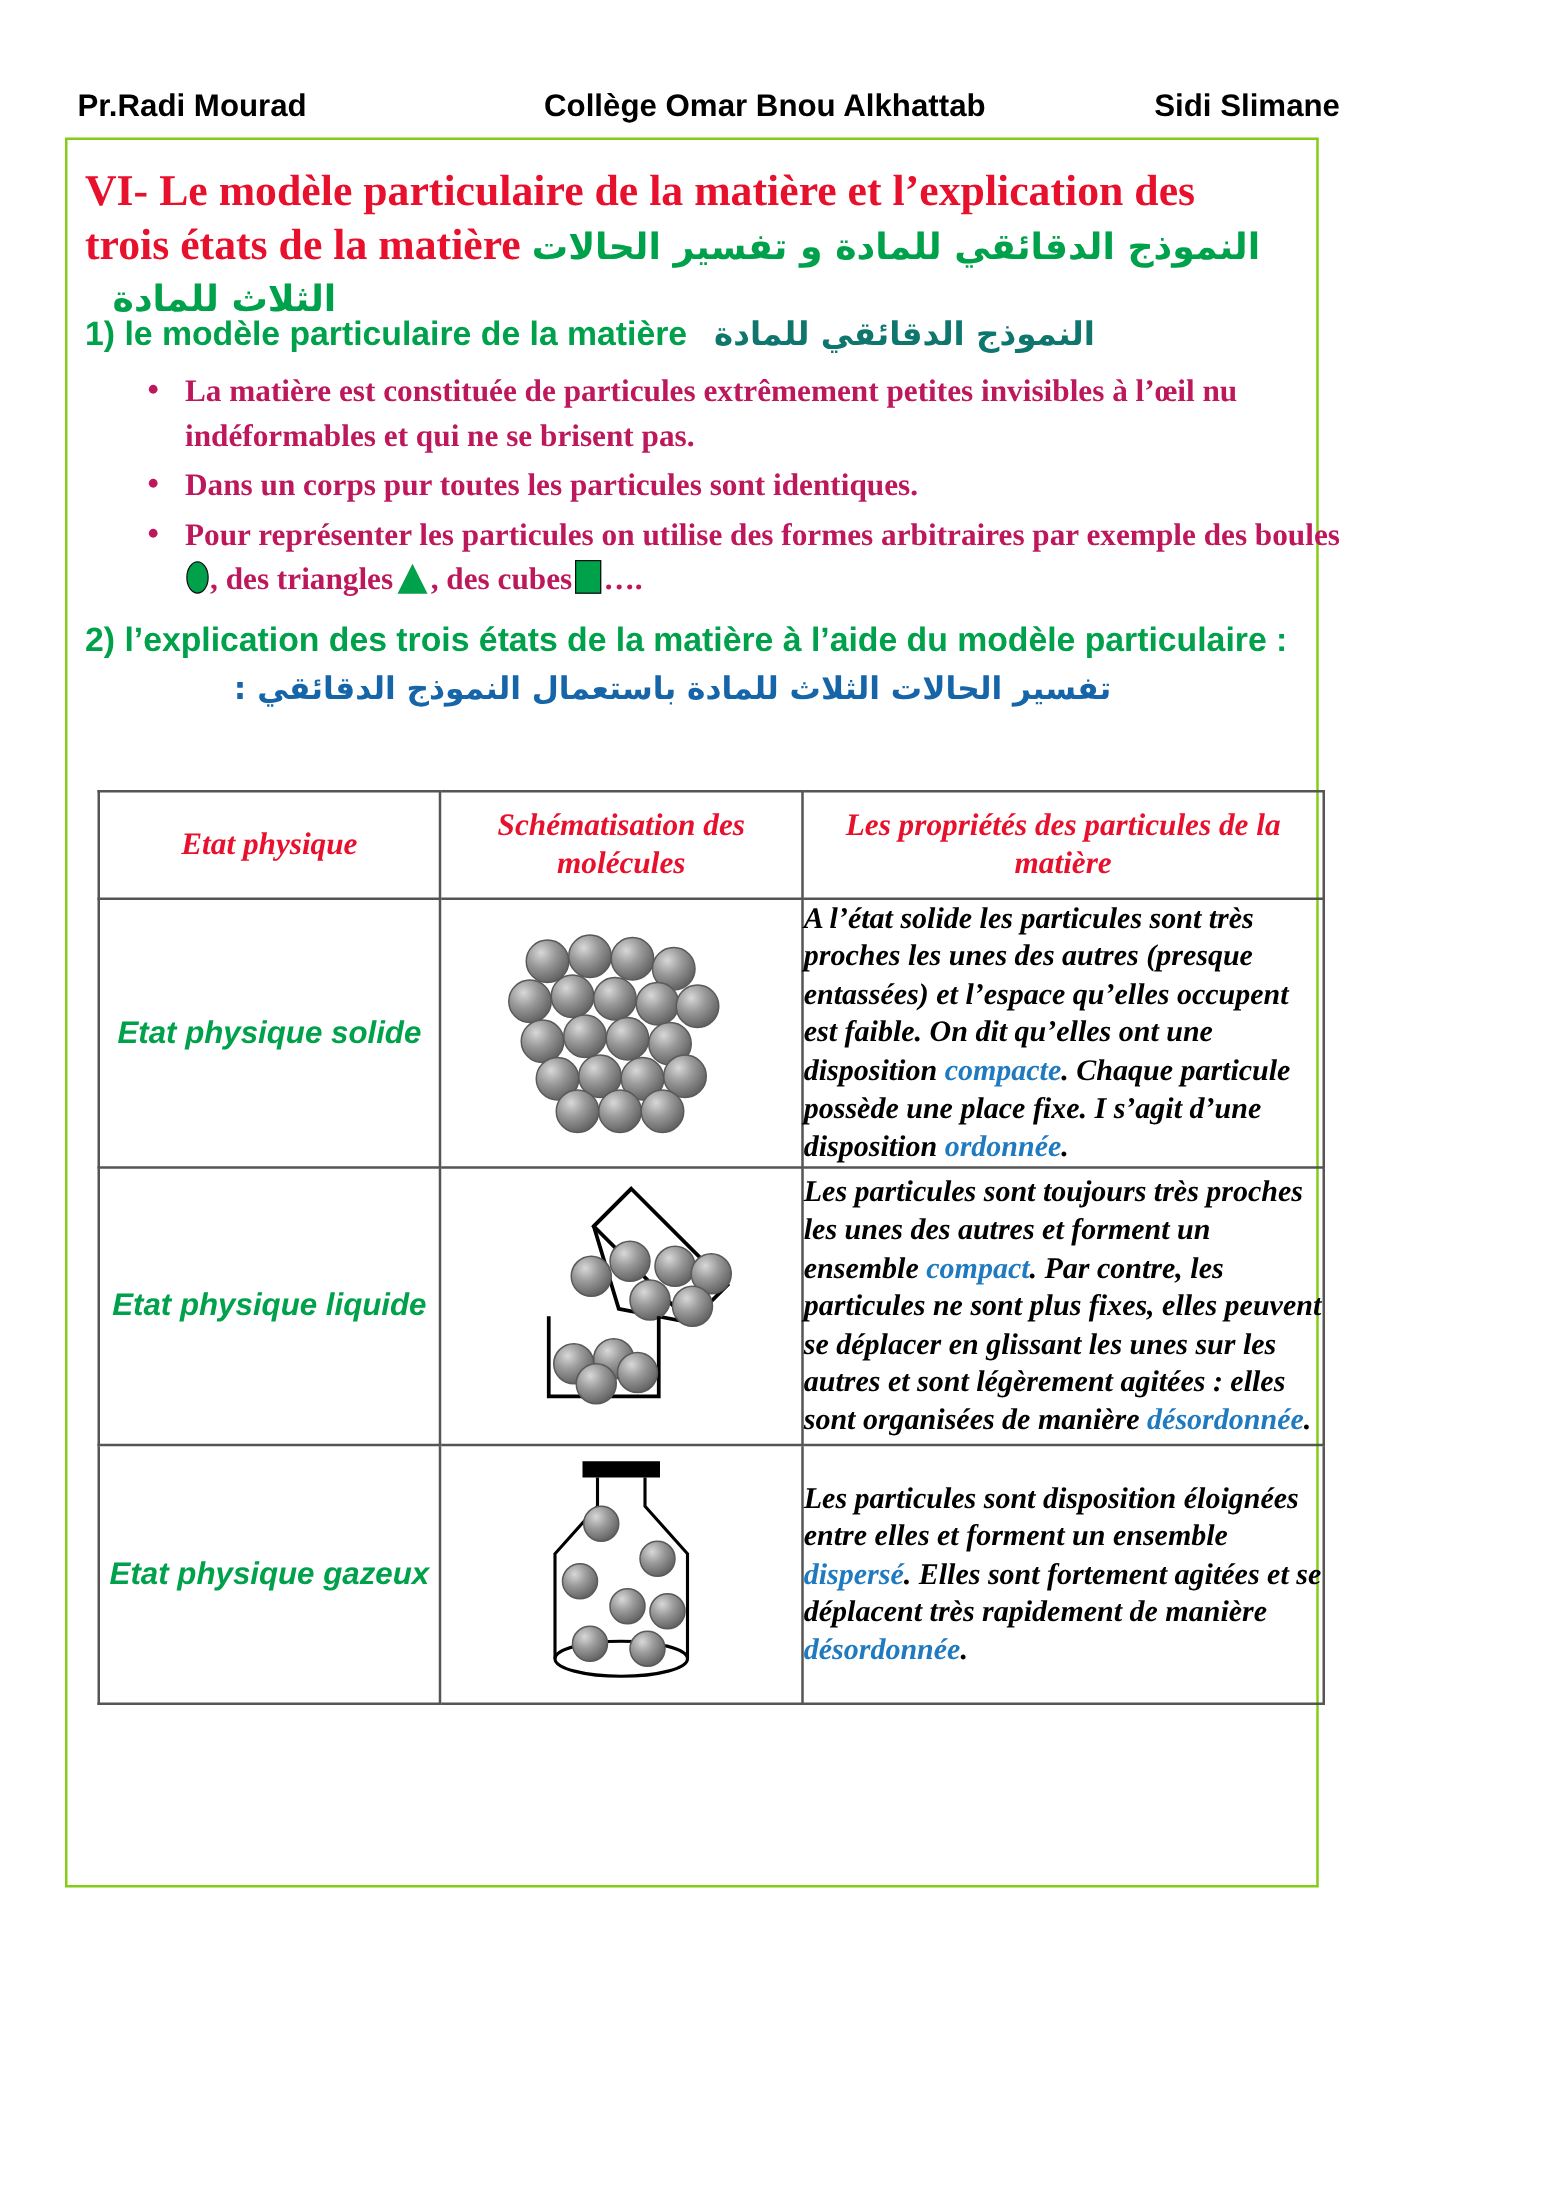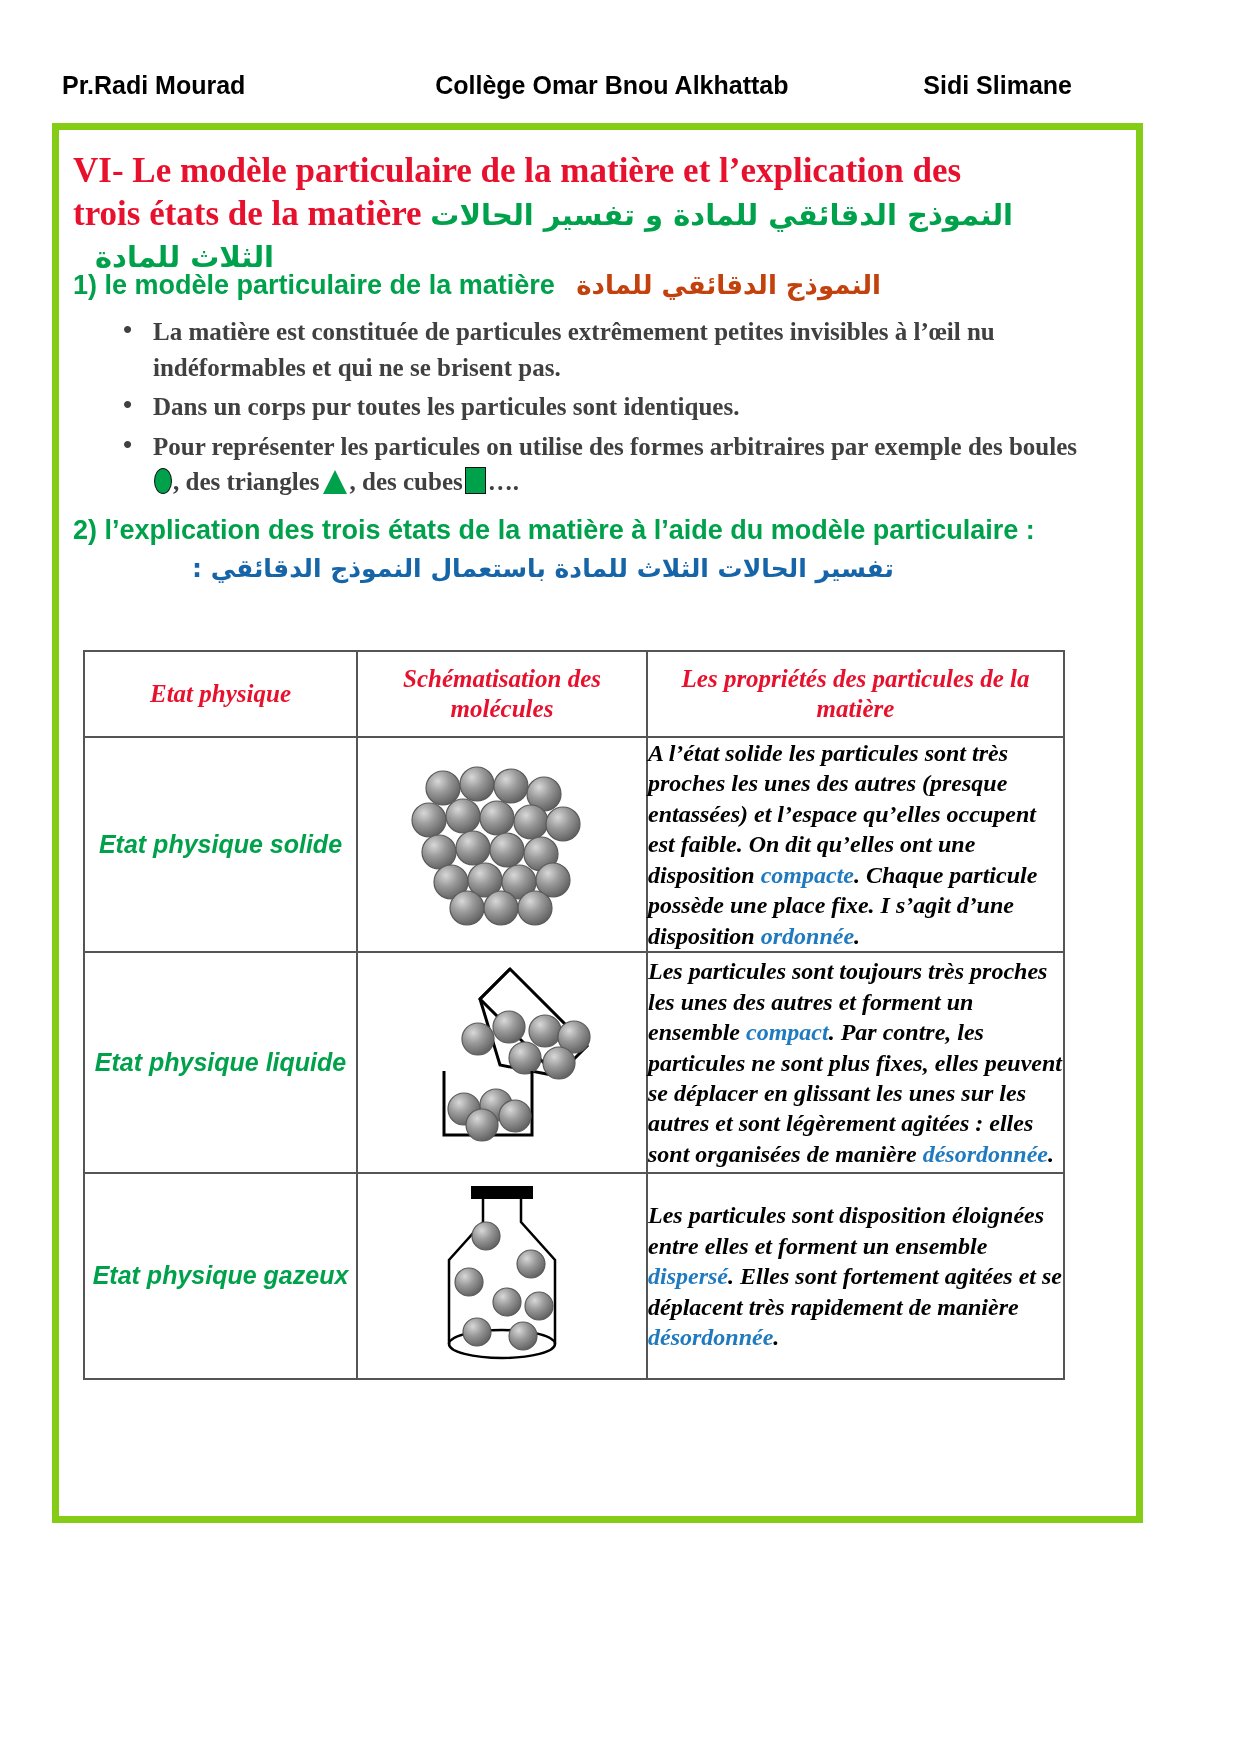--- a/index.html
+++ b/index.html
@@ -9,49 +9,49 @@
 
   
   .header{position:absolute;left:62px;top:64px;width:1010px;height:42px;
           display:flex;align-items:center;justify-content:space-between;
           font-family:"Liberation Sans",sans-serif;font-weight:bold;font-size:25px;color:#000;}
   .header .h-left{text-align:left;}
   .header .h-mid{text-align:right;flex:0 0 auto;margin-left:55px;}
   .header .h-right{text-align:right;}
 
   
-  .frame{position:absolute;left:52px;top:123px;width:1091px;height:1400px;
-         border:7px solid #84cc16;background:#fff;box-sizing:border-box;}
+  .frame{position:absolute;left:52px;top:110px;width:1003px;height:1400px;
+         border:2px solid #84cc16;background:#fff;box-sizing:border-box;}
 
   
   .title-block{position:absolute;left:14px;top:20px;width:1000px;}
   .title-line{font-family:"Liberation Serif",serif;font-weight:bold;font-size:35px;
               color:#e8112d;line-height:1.22;}
   .title-line .ar{color:#00a14b;font-size:29px;font-weight:bold;
                   direction:rtl;unicode-bidi:isolate;margin-left:22px;
                   font-family:"DejaVu Sans",sans-serif;}
 
   
   .sec-h{font-family:"Liberation Sans",sans-serif;font-weight:bold;font-size:27px;
          color:#00a14b;}
-  .sec-h .ar{color:#c2410c;font-size:26px;direction:rtl;unicode-bidi:isolate;
+  .sec-h .ar{color:#0f766e;font-size:26px;direction:rtl;unicode-bidi:isolate;
              font-family:"DejaVu Sans",sans-serif;margin-left:14px;}
 
   #sec1-heading{position:absolute;left:14px;top:140px;width:1000px;}
   #sec2-heading{position:absolute;left:14px;top:385px;width:1000px;}
 
   .ar-line{position:absolute;left:14px;top:424px;width:1000px;text-align:center;
            padding-right:60px;box-sizing:border-box;
            color:#1565a8;font-size:25px;font-weight:bold;direction:rtl;
            unicode-bidi:isolate;font-family:"DejaVu Sans",sans-serif;}
 
   
   .bullets{position:absolute;left:38px;top:184px;width:980px;
            font-family:"Liberation Serif",serif;font-weight:bold;font-size:25px;
-           color:#404040;line-height:1.42;}
+           color:#be185d;line-height:1.42;}
   .bullets ul{margin:0;padding-left:56px;list-style:none;}
   .bullets li{position:relative;margin:0 0 4px 0;}
   .bullets li::before{content:"\2022";position:absolute;left:-30px;top:-2px;
                       font-size:26px;line-height:1.42;font-weight:bold;}
   .shape-ellipse{display:inline-block;width:16px;height:24px;border-radius:50%;
                  background:#00a14b;border:1px solid #111;vertical-align:-4px;margin:0 1px;}
   .shape-tri{display:inline-block;width:0;height:0;border-left:12px solid transparent;
              border-right:12px solid transparent;border-bottom:24px solid #00a14b;
              vertical-align:-4px;margin:0 3px;}
   .shape-sq{display:inline-block;width:19px;height:25px;background:#00a14b;

